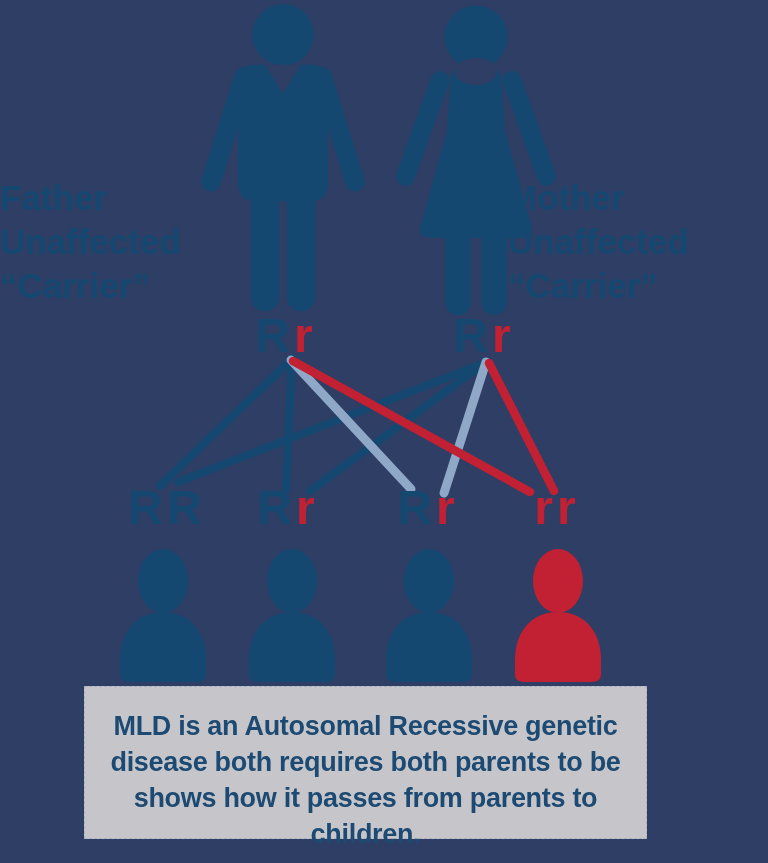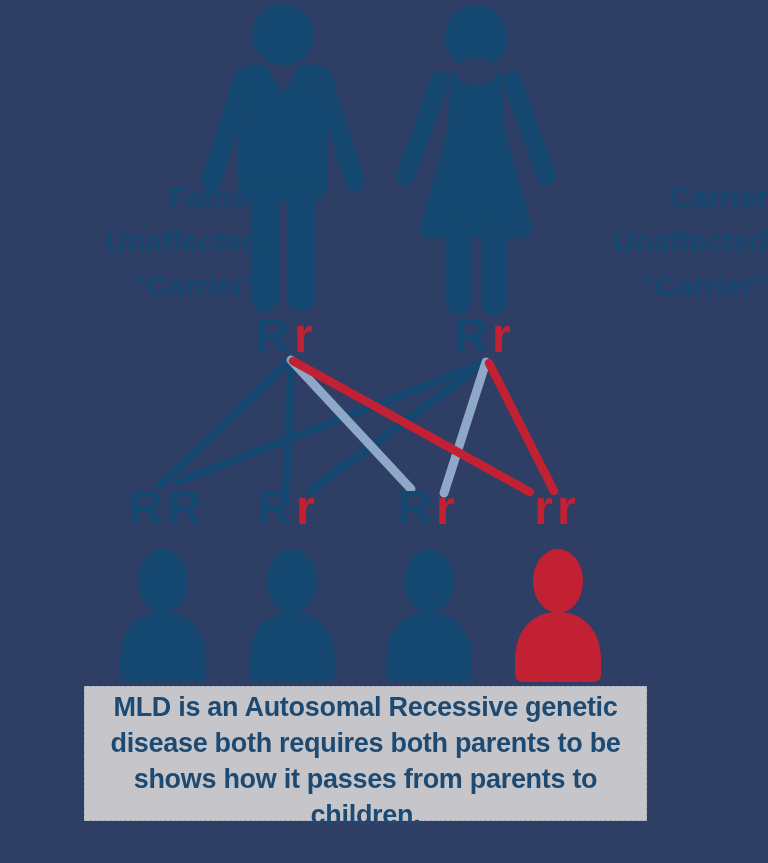--- a/index.html
+++ b/index.html
@@ -7,41 +7,41 @@
     position:relative;width:768px;height:863px;overflow:hidden;
     background:var(--bg,#2f3e64);
     font-family:"Liberation Sans",sans-serif;
   }
   .stage *{box-sizing:border-box;}
   svg{display:block;}
   .fig path,.fig circle,.fig rect,.fig line{fill:var(--dark,#154870);}
   .fig line{fill:none;stroke:var(--dark,#154870);}
   .fig .bgfill{fill:var(--bg,#2f3e64);}
   .parent-caption{
-    position:absolute;width:260px;text-align:right;
-    color:var(--dark,#154870);font-weight:700;font-size:30px;line-height:44px;
+    position:absolute;width:260px;text-align:left;
+    color:var(--dark,#154870);font-weight:700;font-size:35px;line-height:44px;
   }
   .caption-father{left:0;top:176px;}
   .caption-mother{left:508px;top:176px;}
   .genotype{
     position:absolute;white-space:nowrap;font-weight:700;font-size:48px;line-height:48px;
     transform:translateX(-50%);
   }
   .genotype .allele+.allele{margin-left:4px;}
   .genotype-parent{top:312px;}
   .genotype-child{top:484px;}
   #lines-overlay{position:absolute;left:0;top:0;pointer-events:none;}
   .bust{position:absolute;top:548px;width:100px;height:134px;}
   .bust ellipse,.bust path{fill:var(--dark,#154870);}
   .bust.affected ellipse,.bust.affected path{fill:var(--red,#c22134);}
   .caption-box{
-    position:absolute;left:84px;top:686px;width:563px;height:135px;
+    position:absolute;left:84px;top:686px;width:563px;height:153px;
     background:var(--boxbg,#c6c6ca);
     border:1px dashed rgba(120,140,175,0.35);
-    padding-top:2px;
+    padding-top:21px;
   }
   .caption-box .line{
     text-align:center;color:var(--boxtext,#1d4a72);
     font-size:27px;line-height:36px;font-weight:700;
     letter-spacing:-0.3px;
   }
 </style>
 </head>
 <body>
 
@@ -67,21 +67,21 @@
     <line x1="72" y1="150" x2="72" y2="198" stroke-width="17" stroke-linecap="round"></line>
     <ellipse class="bgfill" cx="60" cy="44" rx="14" ry="9"></ellipse>
   </svg>
 
   <div class="parent-caption caption-father">
     <div>Father</div>
     <div>Unaffected</div>
     <div>“Carrier”</div>
   </div>
   <div class="parent-caption caption-mother">
-    <div>Carrier</div>
+    <div>Mother</div>
     <div>Unaffected</div>
     <div>“Carrier”</div>
   </div>
 
   <div class="genotype genotype-parent" style="left:284px;"><span class="allele" style="color: rgb(21, 72, 112);">R</span><span class="allele" style="color: rgb(194, 33, 52);">r</span></div>
   <div class="genotype genotype-parent" style="left:482px;"><span class="allele" style="color: rgb(21, 72, 112);">R</span><span class="allele" style="color: rgb(194, 33, 52);">r</span></div>
 
   <svg id="lines-overlay" width="768" height="863" viewBox="0 0 768 863">
       <line x1="291" y1="360" x2="160" y2="486" stroke="#154870" stroke-width="8" stroke-linecap="round"></line>
       <line x1="292" y1="358" x2="286" y2="490" stroke="#154870" stroke-width="8" stroke-linecap="round"></line>

